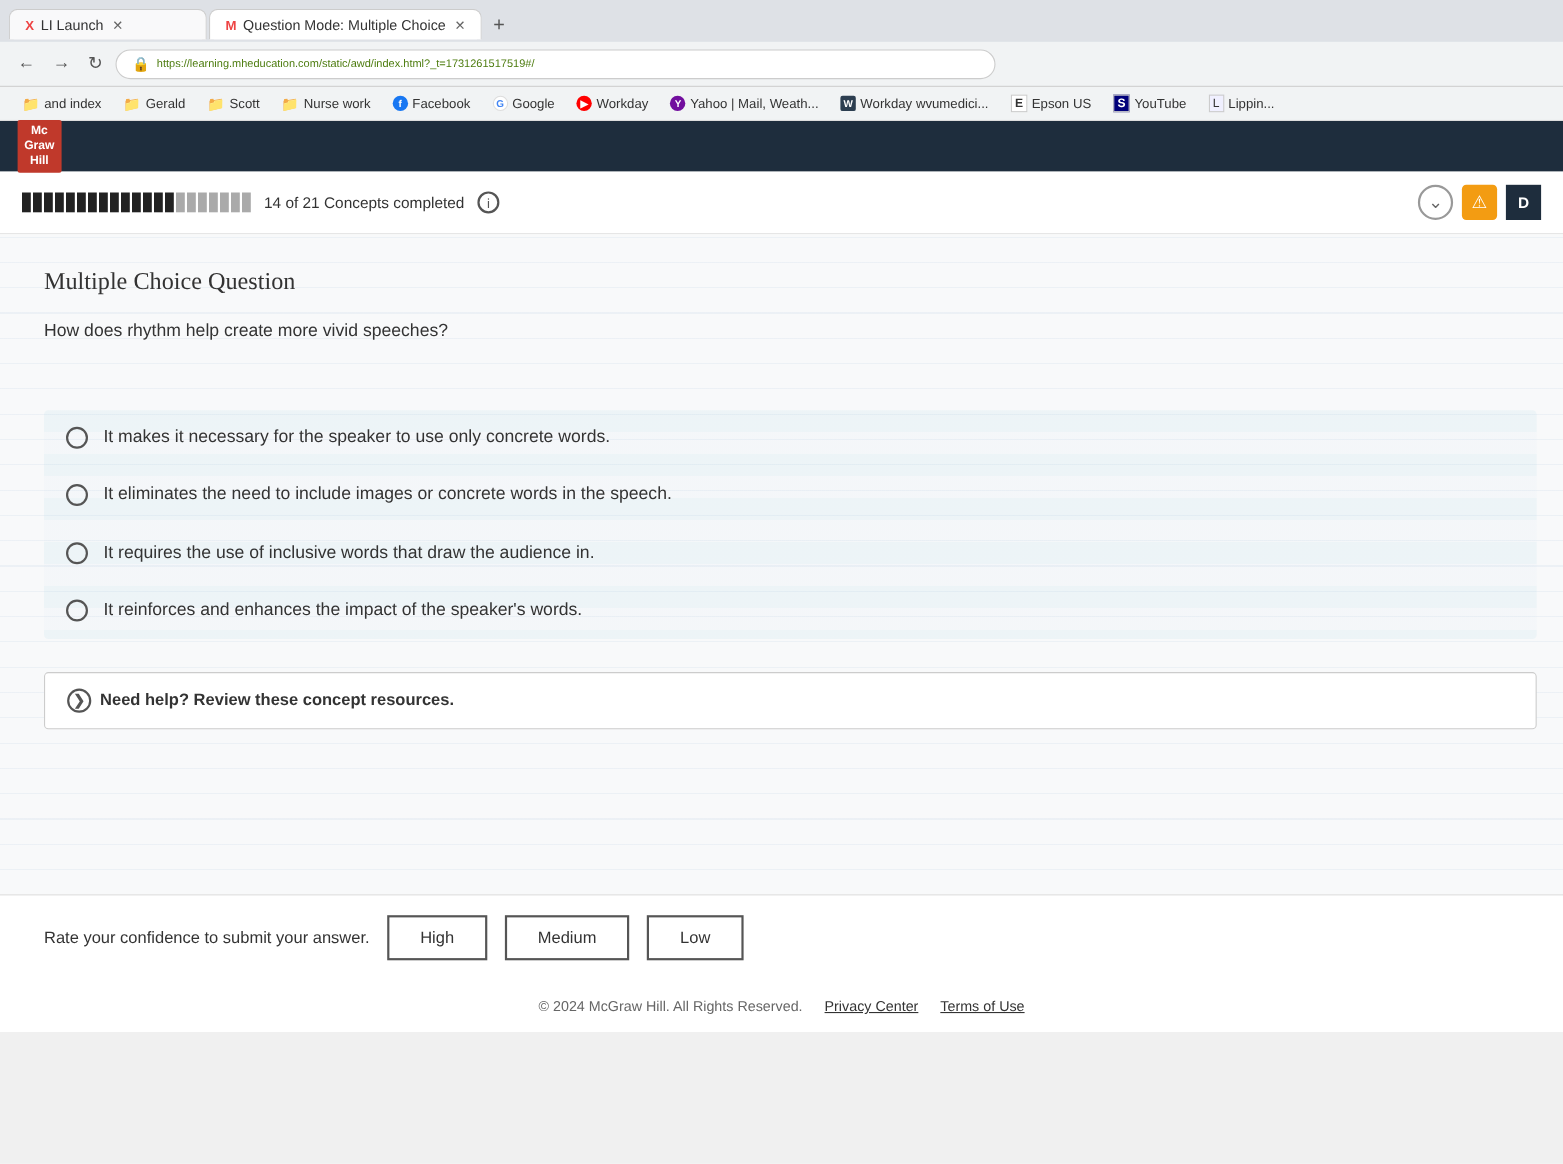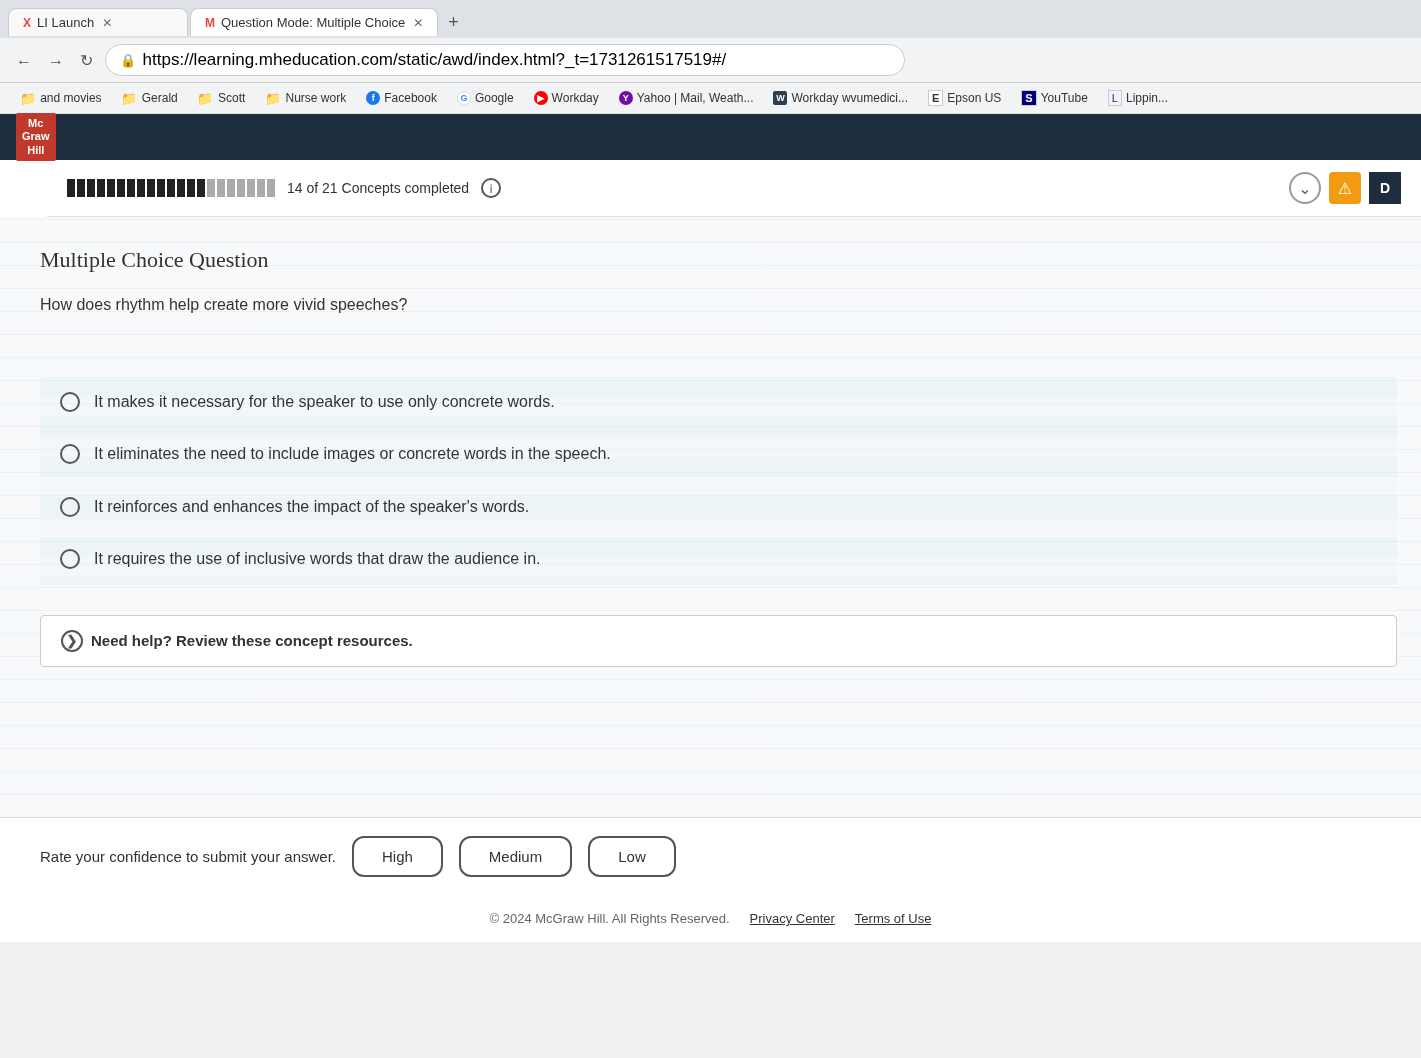--- a/index.html
+++ b/index.html
@@ -11,39 +11,39 @@
     .tab { display: flex; align-items: center; background: #f9f9fa; border-radius: 8px 8px 0 0; padding: 6px 14px; font-size: 13px; color: #333; border: 1px solid #ccc; border-bottom: none; margin-right: 2px; min-width: 180px; }
     .tab.active { background: #fff; z-index: 2; }
     .tab-close { margin-left: 8px; color: #666; cursor: pointer; font-size: 12px; }
     .tab-icon { margin-right: 6px; color: #e44; font-weight: bold; font-size: 12px; }
     .new-tab-btn { background: none; border: none; font-size: 18px; color: #555; cursor: pointer; padding: 4px 8px; }
 
     .address-bar-row { display: flex; align-items: center; background: #f1f3f4; padding: 6px 12px; gap: 8px; border-bottom: 1px solid #ccc; }
     .nav-btn { background: none; border: none; font-size: 16px; color: #555; cursor: pointer; padding: 4px; }
     .address-bar { flex: 1; background: #fff; border: 1px solid #ccc; border-radius: 20px; padding: 5px 14px; font-size: 13px; color: #333; display: flex; align-items: center; gap: 6px; max-width: 800px; }
     .address-bar .lock-icon { color: #555; }
-    .address-url { font-size: 17px; color: #000000; }
+    .address-url { font-size: 10px; color: #4d7c0f; }
 
     .bookmarks-bar { display: flex; align-items: center; padding: 4px 12px; background: #f1f3f4; gap: 4px; border-bottom: 1px solid #ddd; font-size: 12px; overflow: hidden; }
     .bookmark-item { display: flex; align-items: center; gap: 4px; padding: 3px 8px; border-radius: 4px; cursor: pointer; white-space: nowrap; color: #333; }
     .bm-folder-icon { font-size: 13px; }
     .bm-logo { width: 14px; height: 14px; border-radius: 50%; display: inline-flex; align-items: center; justify-content: center; font-size: 9px; font-weight: bold; }
     .bm-fb { background: #1877f2; color: #fff; }
     .bm-g { background: #fff; border: 1px solid #ddd; color: #4285f4; }
     .bm-yt { background: #ff0000; color: #fff; }
     .bm-yahoo { background: #720e9e; color: #fff; }
     .bm-wk { background: #2c3e50; color: #fff; border-radius: 2px; }
 
     
     .app-container { background: #fff; width: 100%; }
     .app-header { background: #1e2d3d; height: 46px; display: flex; align-items: center; padding: 0 16px; }
     .mh-logo { background: #c0392b; color: #fff; font-size: 11px; font-weight: bold; padding: 4px 6px; line-height: 1.2; border-radius: 2px; text-align: center; }
 
     
-    .progress-area { padding: 12px 20px; display: flex; align-items: center; gap: 12px; border-bottom: 1px solid #e0e0e0; background: #fff; margin-left: 47px; }
+    .progress-area { padding: 12px 20px; display: flex; align-items: center; gap: 12px; border-bottom: 1px solid #e0e0e0; background: #fff; }
     .progress-bar-container { display: flex; gap: 2px; align-items: center; }
     .progress-text { font-size: 14px; color: #333; }
     .progress-text strong { font-weight: normal; }
     .info-icon { width: 20px; height: 20px; border-radius: 50%; border: 2px solid #555; display: inline-flex; align-items: center; justify-content: center; font-size: 12px; color: #555; cursor: pointer; }
     .right-icons { margin-left: auto; display: flex; gap: 8px; align-items: center; }
     .icon-circle { width: 32px; height: 32px; border-radius: 50%; border: 2px solid #999; display: flex; align-items: center; justify-content: center; font-size: 16px; color: #666; cursor: pointer; }
     .icon-warning { width: 32px; height: 32px; background: #f39c12; border-radius: 4px; display: flex; align-items: center; justify-content: center; color: #fff; font-size: 16px; cursor: pointer; }
     .icon-d { width: 32px; height: 32px; background: #1e2d3d; display: flex; align-items: center; justify-content: center; color: #fff; font-size: 14px; font-weight: bold; cursor: pointer; }
 
     
@@ -70,21 +70,21 @@
     }
 
     
     .help-section { border: 1px solid #ccc; border-radius: 4px; padding: 14px 20px; margin-bottom: 30px; background: #fff; cursor: pointer; }
     .help-text { font-size: 15px; color: #333; font-weight: bold; display: flex; align-items: center; gap: 8px; }
     .chevron-right { width: 22px; height: 22px; border-radius: 50%; border: 2px solid #555; display: inline-flex; align-items: center; justify-content: center; font-size: 13px; color: #555; }
 
     
     .bottom-bar { background: #fff; border-top: 1px solid #ddd; padding: 18px 40px; display: flex; align-items: center; gap: 16px; }
     .confidence-label { font-size: 15px; color: #333; }
-    .confidence-btn { padding: 10px 28px; border: 2px solid #555; border-radius: 12px; background: #fff; font-size: 15px; color: #333; cursor: pointer; }
+    .confidence-btn { padding: 10px 28px; border: 2px solid #555; border-radius: 0; background: #fff; font-size: 15px; color: #333; cursor: pointer; }
 
     
     .footer { padding: 16px 40px; text-align: center; font-size: 13px; color: #666; display: flex; justify-content: center; align-items: center; gap: 20px; background: #fff; }
     .footer a { color: #333; text-decoration: underline; cursor: pointer; }
 
     
     .content-bg {
       background-image: repeating-linear-gradient(
         0deg,
         transparent,
@@ -119,21 +119,21 @@
     <button class="nav-btn">↻</button>
     <div class="address-bar">
       <span class="lock-icon">🔒</span>
       <span class="address-url">https://learning.mheducation.com/static/awd/index.html?_t=1731261517519#/</span>
     </div>
   </div>
 
   <div class="bookmarks-bar">
     <div class="bookmark-item">
       <span class="bm-folder-icon">📁</span>
-      <span>and movies</span>
+      <span>and index</span>
     </div>
     <div class="bookmark-item">
       <span class="bm-folder-icon">📁</span>
       <span>Gerald</span>
     </div>
     <div class="bookmark-item">
       <span class="bm-folder-icon">📁</span>
       <span>Scott</span>
     </div>
     <div class="bookmark-item">
@@ -236,26 +236,26 @@
           <span class="option-text">It makes it necessary for the speaker to use only concrete words.</span>
         </div>
 
         <div class="option-row">
           <div class="radio-btn"></div>
           <span class="option-text">It eliminates the need to include images or concrete words in the speech.</span>
         </div>
 
         <div class="option-row">
           <div class="radio-btn"></div>
+          <span class="option-text">It requires the use of inclusive words that draw the audience in.</span>
+        </div>
+
+        <div class="option-row">
+          <div class="radio-btn"></div>
           <span class="option-text">It reinforces and enhances the impact of the speaker's words.</span>
-        </div>
-
-        <div class="option-row">
-          <div class="radio-btn"></div>
-          <span class="option-text">It requires the use of inclusive words that draw the audience in.</span>
         </div>
 
       </div>
     </div>
 
     <div class="help-section">
       <div class="help-text">
         <span class="chevron-right">❯</span>
         <span>Need help? Review these concept resources.</span>
       </div>

